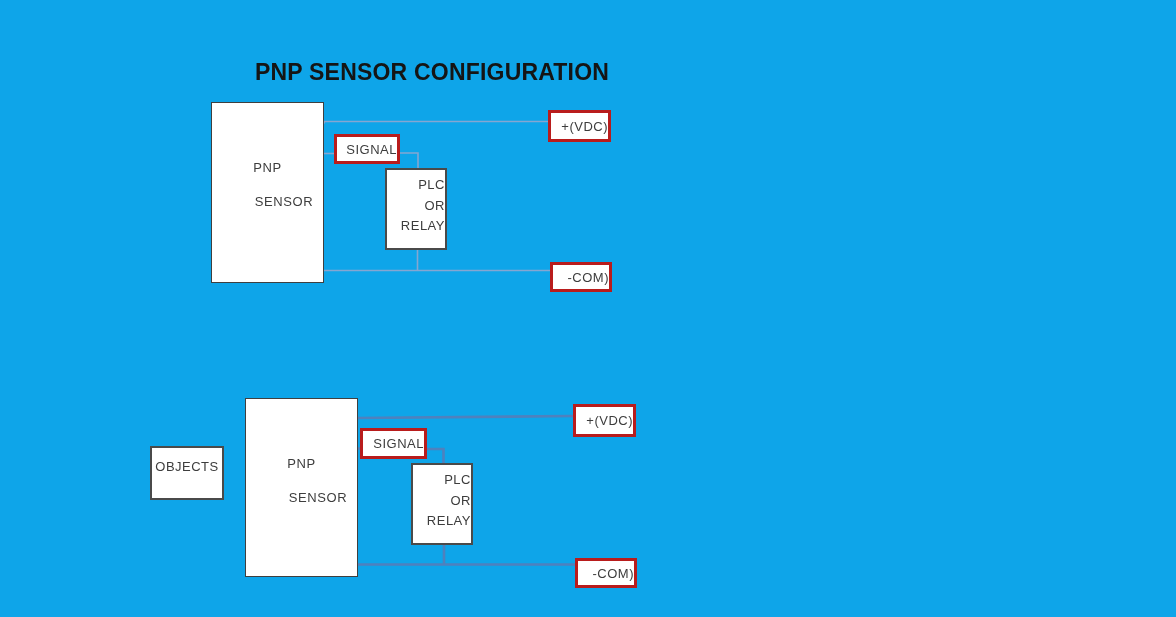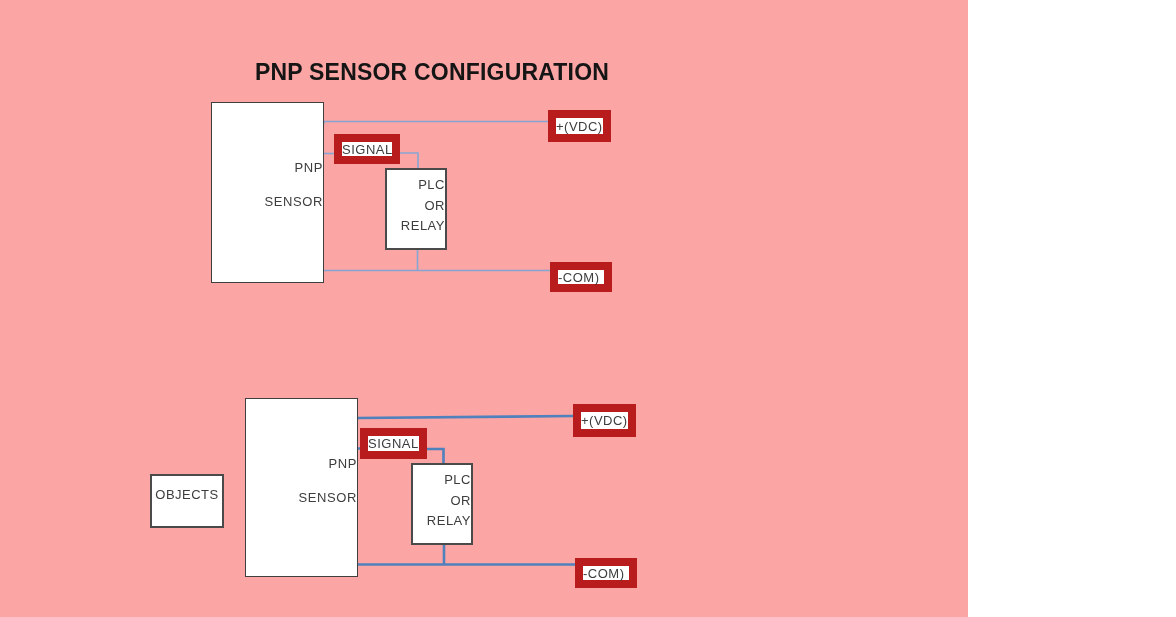--- a/index.html
+++ b/index.html
@@ -6,23 +6,23 @@
     margin: 0;
     padding: 0;
     background: #ffffff;
     width: 1176px;
     height: 617px;
     overflow: hidden;
     font-family: "Liberation Sans", sans-serif;
   }
   #canvas {
     position: relative;
-    width: 968px;
+    width: 1176px;
     height: 617px;
-    background: #fca5a5;
+    background: #0ea5e9;
   }
   #wires {
     position: absolute;
     left: 0; top: 0;
     width: 1176px; height: 617px;
   }
   .title {
     position: absolute;
     left: 255px;
     top: 59px;
@@ -33,32 +33,32 @@
     white-space: nowrap;
   }
   .box {
     position: absolute;
     background: #ffffff;
     box-sizing: border-box;
     color: #3d3d3d;
     font-size: 13px;
   }
   .small-box {
-    border: 8px solid #b91c1c;
+    border: 3px solid #b91c1c;
     display: flex;
     align-items: center;
-    justify-content: flex-start;
+    justify-content: flex-end;
     white-space: nowrap;
     letter-spacing: 0.5px;
   }
   .sensor-box {
     border: 1.5px solid #3f3f3f;
     display: flex;
     flex-direction: column;
-    align-items: flex-end;
+    align-items: center;
     letter-spacing: 0.6px;
   }
   .sensor-box .line1 { margin-top: 57px; }
   .sensor-box .line2 { margin-top: 19px; margin-left: 33px; }
   .plc-box {
     border: 2px solid #4a4a4a;
     padding: 5px 0 0 8px;
     line-height: 20.5px;
     letter-spacing: 0.5px;
     text-align: right;
@@ -115,21 +115,21 @@
   </div>
 
   <div class="box small-box" style="left:548px; top:110px; width:63px; height:32px;">
     <span>+(VDC)</span>
   </div>
 
   <div class="box small-box" style="left:550px; top:262px; width:62px; height:30px;">
     <span>-COM)</span>
   </div>
 
-  <div class="box objects-box" style="left:150px; top:474px; width:74px; height:54px;">
+  <div class="box objects-box" style="left:150px; top:446px; width:74px; height:54px;">
     <span>OBJECTS</span>
   </div>
 
   <div class="box sensor-box" style="left:245px; top:398px; width:113px; height:179px;">
     <span class="line1">PNP</span>
     <span class="line2">SENSOR</span>
   </div>
 
   <div class="box small-box" style="left:360px; top:428px; width:67px; height:31px;">
     <span>SIGNAL</span>

